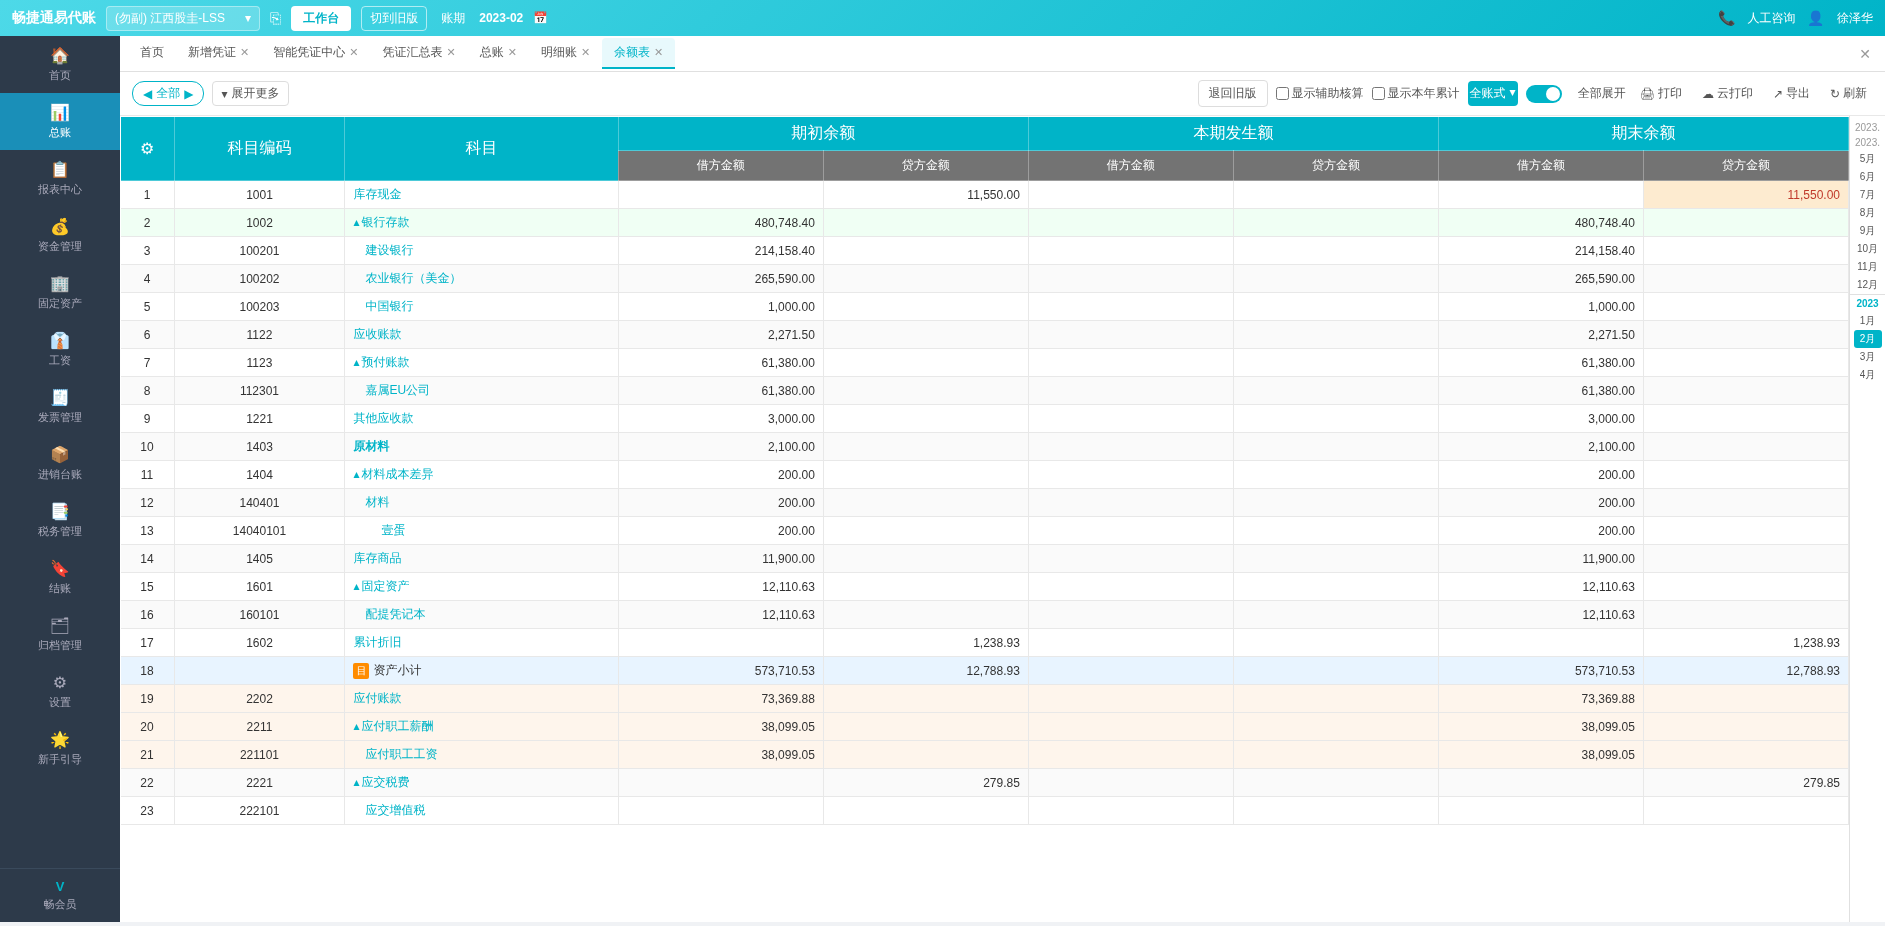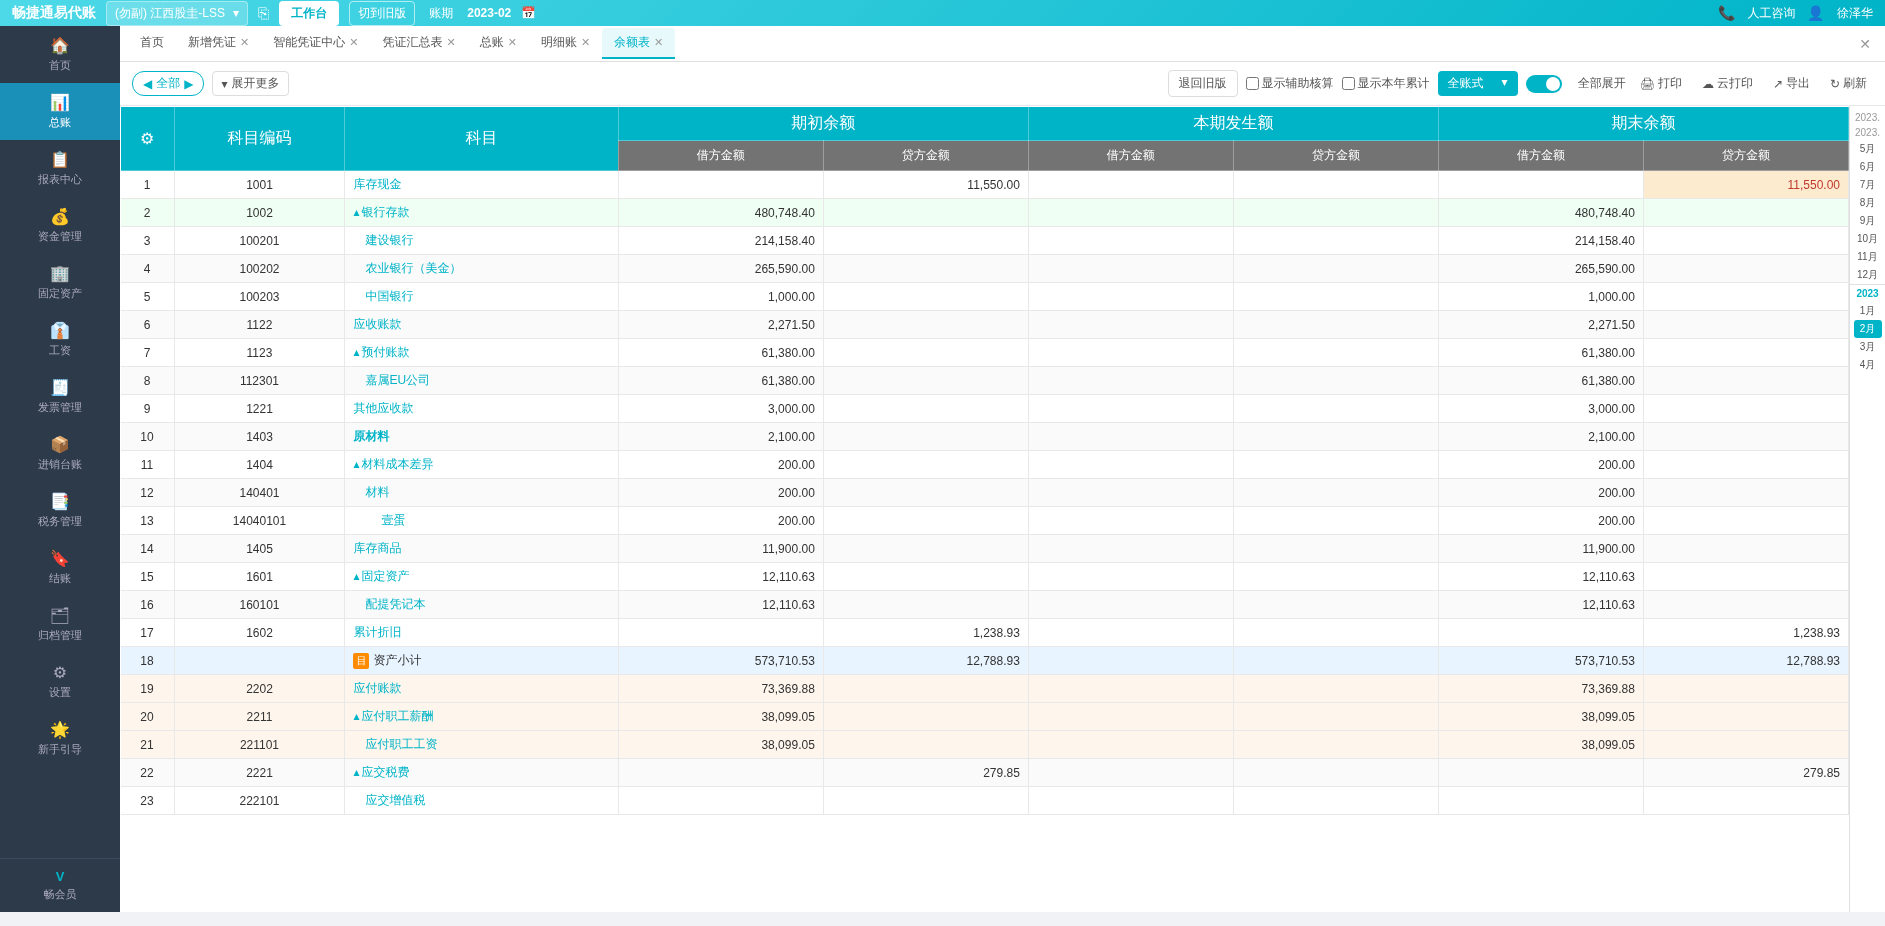--- a/index.html
+++ b/index.html
@@ -1,37 +1,37 @@
 <!DOCTYPE html>
 <html><head>
   <meta charset="utf-8">
   <style>
     * { box-sizing: border-box; margin: 0; padding: 0; }
     body { font-family: 'Microsoft YaHei', Arial, sans-serif; font-size: 12px; background: #f0f2f5; overflow: hidden; }
 
     
     .top-bar {
-      height: 26px;
+      height: 36px;
       background: linear-gradient(135deg, #4dd9e8 0%, #00b4c8 100%);
       display: flex;
       align-items: center;
       padding: 0 12px;
       gap: 10px;
     }
     .top-bar-logo { color: white; font-size: 14px; font-weight: bold; white-space: nowrap; }
     .company-selector {
       background: rgba(255,255,255,0.2);
       border: 1px solid rgba(255,255,255,0.4);
       border-radius: 4px;
       color: white;
       padding: 3px 8px;
       font-size: 12px;
       display: flex;
       align-items: center;
-      gap: 8px;
+      gap: 20px;
       cursor: pointer;
     }
     .workbench-btn {
       background: white;
       color: #00b4c8;
       border: none;
       border-radius: 4px;
       padding: 4px 12px;
       font-size: 12px;
       cursor: pointer;
@@ -143,26 +143,26 @@
       font-size: 12px;
       cursor: pointer;
       color: #555;
     }
     .checkbox-label { display: flex; align-items: center; gap: 3px; font-size: 12px; color: #555; cursor: pointer; }
     .full-style-btn {
       background: #00b4c8;
       color: white;
       border: none;
       border-radius: 4px;
-      padding: 4px 10px;
+      padding: 4px 2px;
       font-size: 12px;
       cursor: pointer;
       display: flex;
       align-items: flex-start;
-      gap: 18px;
+      gap: 4px;
     }
     .toggle-switch {
       display: flex;
       align-items: center;
       gap: 16px;
       font-size: 12px;
       color: #555;
     }
     .toggle-track {
       width: 36px;

